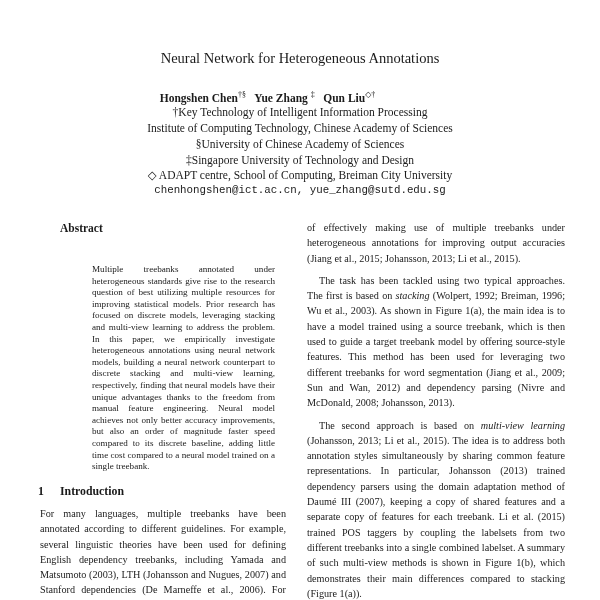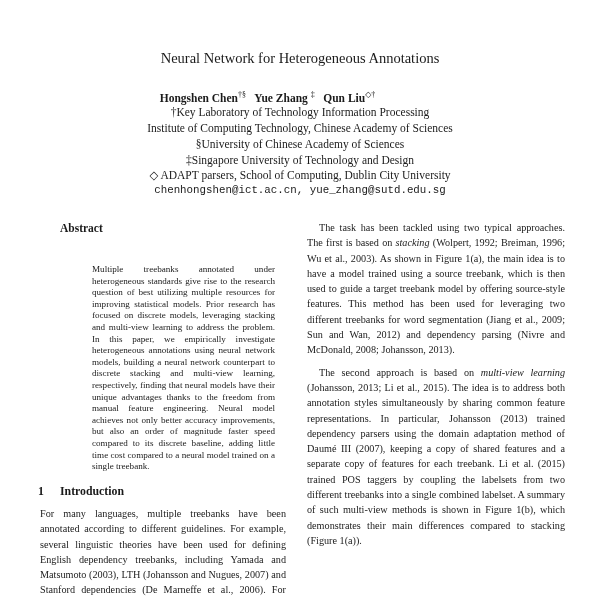--- a/index.html
+++ b/index.html
@@ -24,34 +24,35 @@
 <body>
 
 <div class="title">Neural Network for Heterogeneous Annotations</div>
 
 <div class="authors">
   <span>Hongshen Chen</span><sup>†§</sup>&nbsp;&nbsp;
   <span>Yue Zhang</span>&nbsp;<sup>‡</sup>&nbsp;&nbsp;
   <span>Qun Liu</span><sup>◇†</sup>
 </div>
 
-<div class="aff" style="top:104px">†Key Laboratory of Technology Information Processing</div>
+<div class="aff" style="top:104px">†Key Technology of Intelligent Information Processing</div>
 <div class="aff" style="top:120px">Institute of Computing Technology, Chinese Academy of Sciences</div>
 <div class="aff" style="top:136px">§University of Chinese Academy of Sciences</div>
 <div class="aff" style="top:152px">‡Singapore University of Technology and Design</div>
-<div class="aff" style="top:168px; top:167px">◇ ADAPT parsers, School of Computing, Dublin City University</div>
+<div class="aff" style="top:168px; top:167px">◇ ADAPT centre, School of Computing, Breiman City University</div>
 <div class="email" style="top:184px">chenhongshen@ict.ac.cn, yue_zhang@sutd.edu.sg</div>
 
 <div class="abstract-title">Abstract</div>
 <div class="abstract-body">Multiple treebanks annotated under heterogeneous standards give rise to the research question of best utilizing multiple resources for improving statistical models. Prior research has focused on discrete models, leveraging stacking and multi-view learning to address the problem. In this paper, we empirically investigate heterogeneous annotations using neural network models, building a neural network counterpart to discrete stacking and multi-view learning, respectively, finding that neural models have their unique advantages thanks to the freedom from manual feature engineering. Neural model achieves not only better accuracy improvements, but also an order of magnitude faster speed compared to its discrete baseline, adding little time cost compared to a neural model trained on a single treebank.</div>
 
 <div class="section-title">
   <span class="num">1</span><span>Introduction</span>
 </div>
 
 <div class="intro-body left-col">
   <p>For many languages, multiple treebanks have been annotated according to different guidelines. For example, several linguistic theories have been used for defining English dependency treebanks, including Yamada and Matsumoto (2003), LTH (Johansson and Nugues, 2007) and Stanford dependencies (De Marneffe et al., 2006). For German, there exist</p>
 </div>
 
 <div class="right-col" id="right-col">
+    <p><span>of effectively making use of multiple treebanks under heterogeneous annotations for improving output accuracies (Jiang et al., 2015; Johansson, 2013; Li et al., 2015).</span></p>
     <p class="indent"><span>The task has been tackled using two typical approaches. The first is based on </span><em>stacking</em><span> (Wolpert, 1992; Breiman, 1996; Wu et al., 2003). As shown in Figure 1(a), the main idea is to have a model trained using a source treebank, which is then used to guide a target treebank model by offering source-style features. This method has been used for leveraging two different treebanks for word segmentation (Jiang et al., 2009; Sun and Wan, 2012) and dependency parsing (Nivre and McDonald, 2008; Johansson, 2013).</span></p>
     <p class="indent"><span>The second approach is based on </span><em>multi-view learning</em><span> (Johansson, 2013; Li et al., 2015). The idea is to address both annotation styles simultaneously by sharing common feature representations. In particular, Johansson (2013) trained dependency parsers using the domain adaptation method of Daumé III (2007), keeping a copy of shared features and a separate copy of features for each treebank. Li et al. (2015) trained POS taggers by coupling the labelsets from two different treebanks into a single combined labelset. A summary of such multi-view methods is shown in Figure 1(b), which demonstrates their main differences compared to stacking (Figure 1(a)).</span></p>
   </div>
 
 </body></html>

